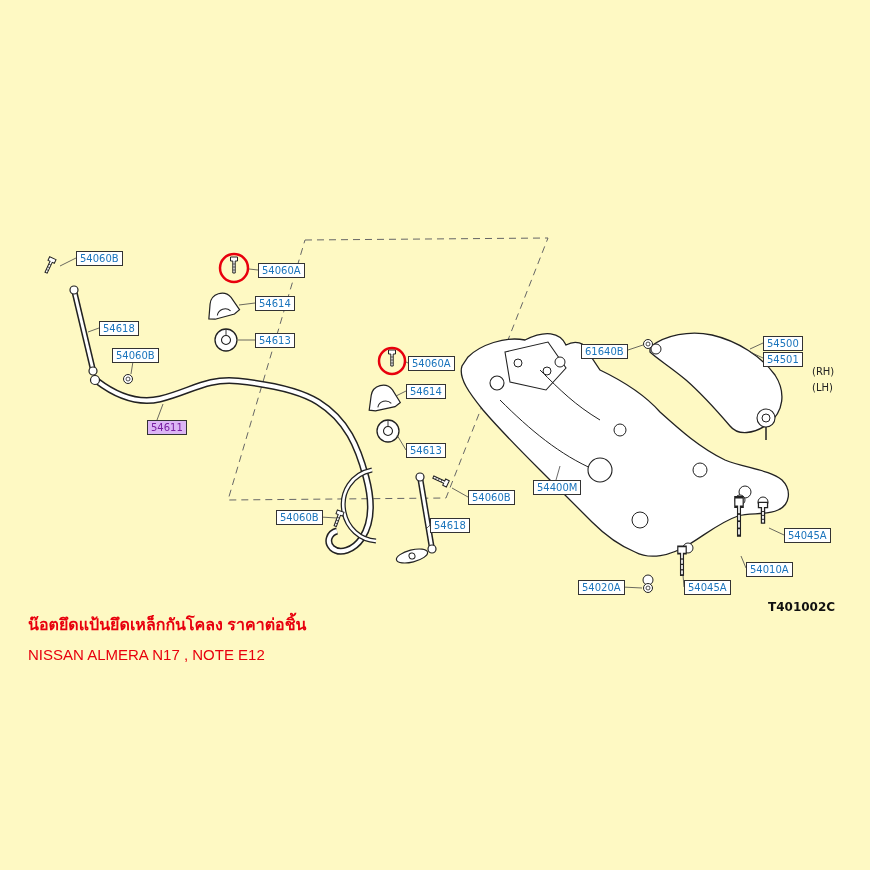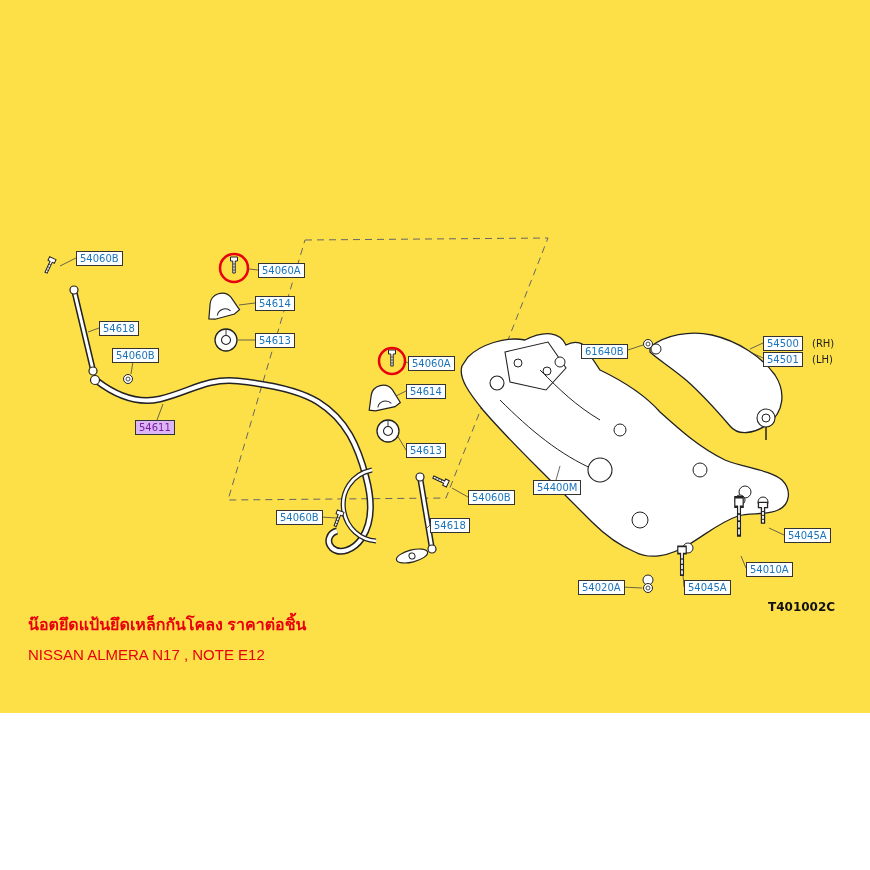--- a/index.html
+++ b/index.html
@@ -1,23 +1,23 @@
 <!DOCTYPE html>
 <html><head>
 <meta charset="utf-8">
 <style>
   html,body{margin:0;padding:0;background:#fff;}
-  .stage{position:relative;width:870px;height:713px;background:#fde047;overflow:hidden;
+  .stage{position:relative;width:870px;height:870px;background:#fef9c3;overflow:hidden;
          font-family:"DejaVu Sans",sans-serif;}
   svg.lineart{position:absolute;left:0;top:0;}
   .plabel{position:absolute;border:1px solid #333;background:#fff;color:#1a74bc;
           font:10px "DejaVu Sans",sans-serif;padding:1px 3px;line-height:11px;
           white-space:nowrap;z-index:5;}
   .plabel.purple{background:#dcb5f5;color:#7a1fa2;}
-  .side-note{position:absolute;color:#222;font:10px "DejaVu Sans",sans-serif;z-index:5;}
+  .side-note{position:absolute;color:#222;font:10px "DejaVu Sans",sans-serif;z-index:5;margin-top:28px;}
   .refcode{position:absolute;color:#111;font:bold 12px "DejaVu Sans",sans-serif;z-index:5;}
   .caption{position:absolute;color:#e8000d;font-family:"Liberation Sans",sans-serif;z-index:5;}
   .caption.l1{font-size:16px;font-weight:bold;top:612px;left:28px;}
   .caption.l2{font-size:15px;font-weight:normal;top:646px;left:28px;}
 </style>
 </head>
 <body>
 
 <div class="stage">
 
@@ -156,21 +156,21 @@
       <line x1="784" y1="535" x2="769" y2="528"></line>
       <line x1="746" y1="568" x2="741" y2="556"></line>
       <line x1="684" y1="587" x2="683" y2="575"></line>
       <line x1="622" y1="587" x2="642" y2="588"></line>
     </g>
   </svg>
 
   <div class="plabel" style="left:76px;top:251px">54060B</div>
   <div class="plabel" style="left:99px;top:321px">54618</div>
   <div class="plabel" style="left:112px;top:348px">54060B</div>
-  <div class="plabel purple" style="left:135px;top:420px">54611</div>
+  <div class="plabel purple" style="left:147px;top:420px">54611</div>
   <div class="plabel" style="left:258px;top:263px">54060A</div>
   <div class="plabel" style="left:255px;top:296px">54614</div>
   <div class="plabel" style="left:255px;top:333px">54613</div>
   <div class="plabel" style="left:408px;top:356px">54060A</div>
   <div class="plabel" style="left:406px;top:384px">54614</div>
   <div class="plabel" style="left:406px;top:443px">54613</div>
   <div class="plabel" style="left:533px;top:480px">54400M</div>
   <div class="plabel" style="left:581px;top:344px">61640B</div>
   <div class="plabel" style="left:763px;top:336px">54500</div>
   <div class="plabel" style="left:763px;top:352px">54501</div>

